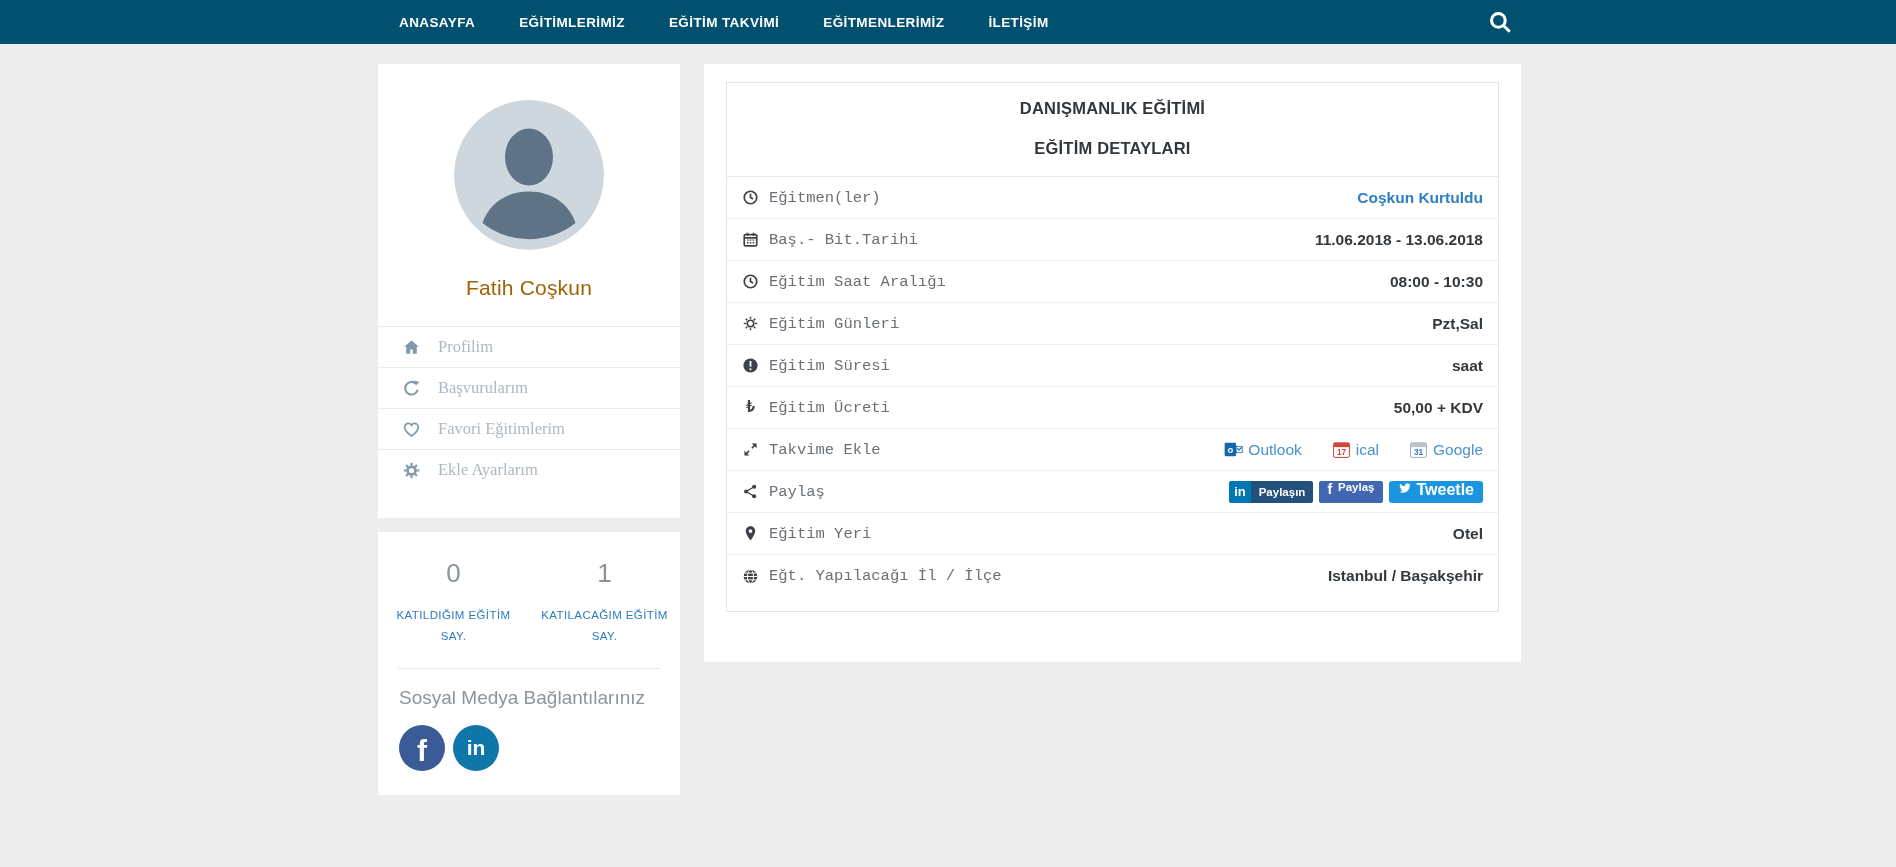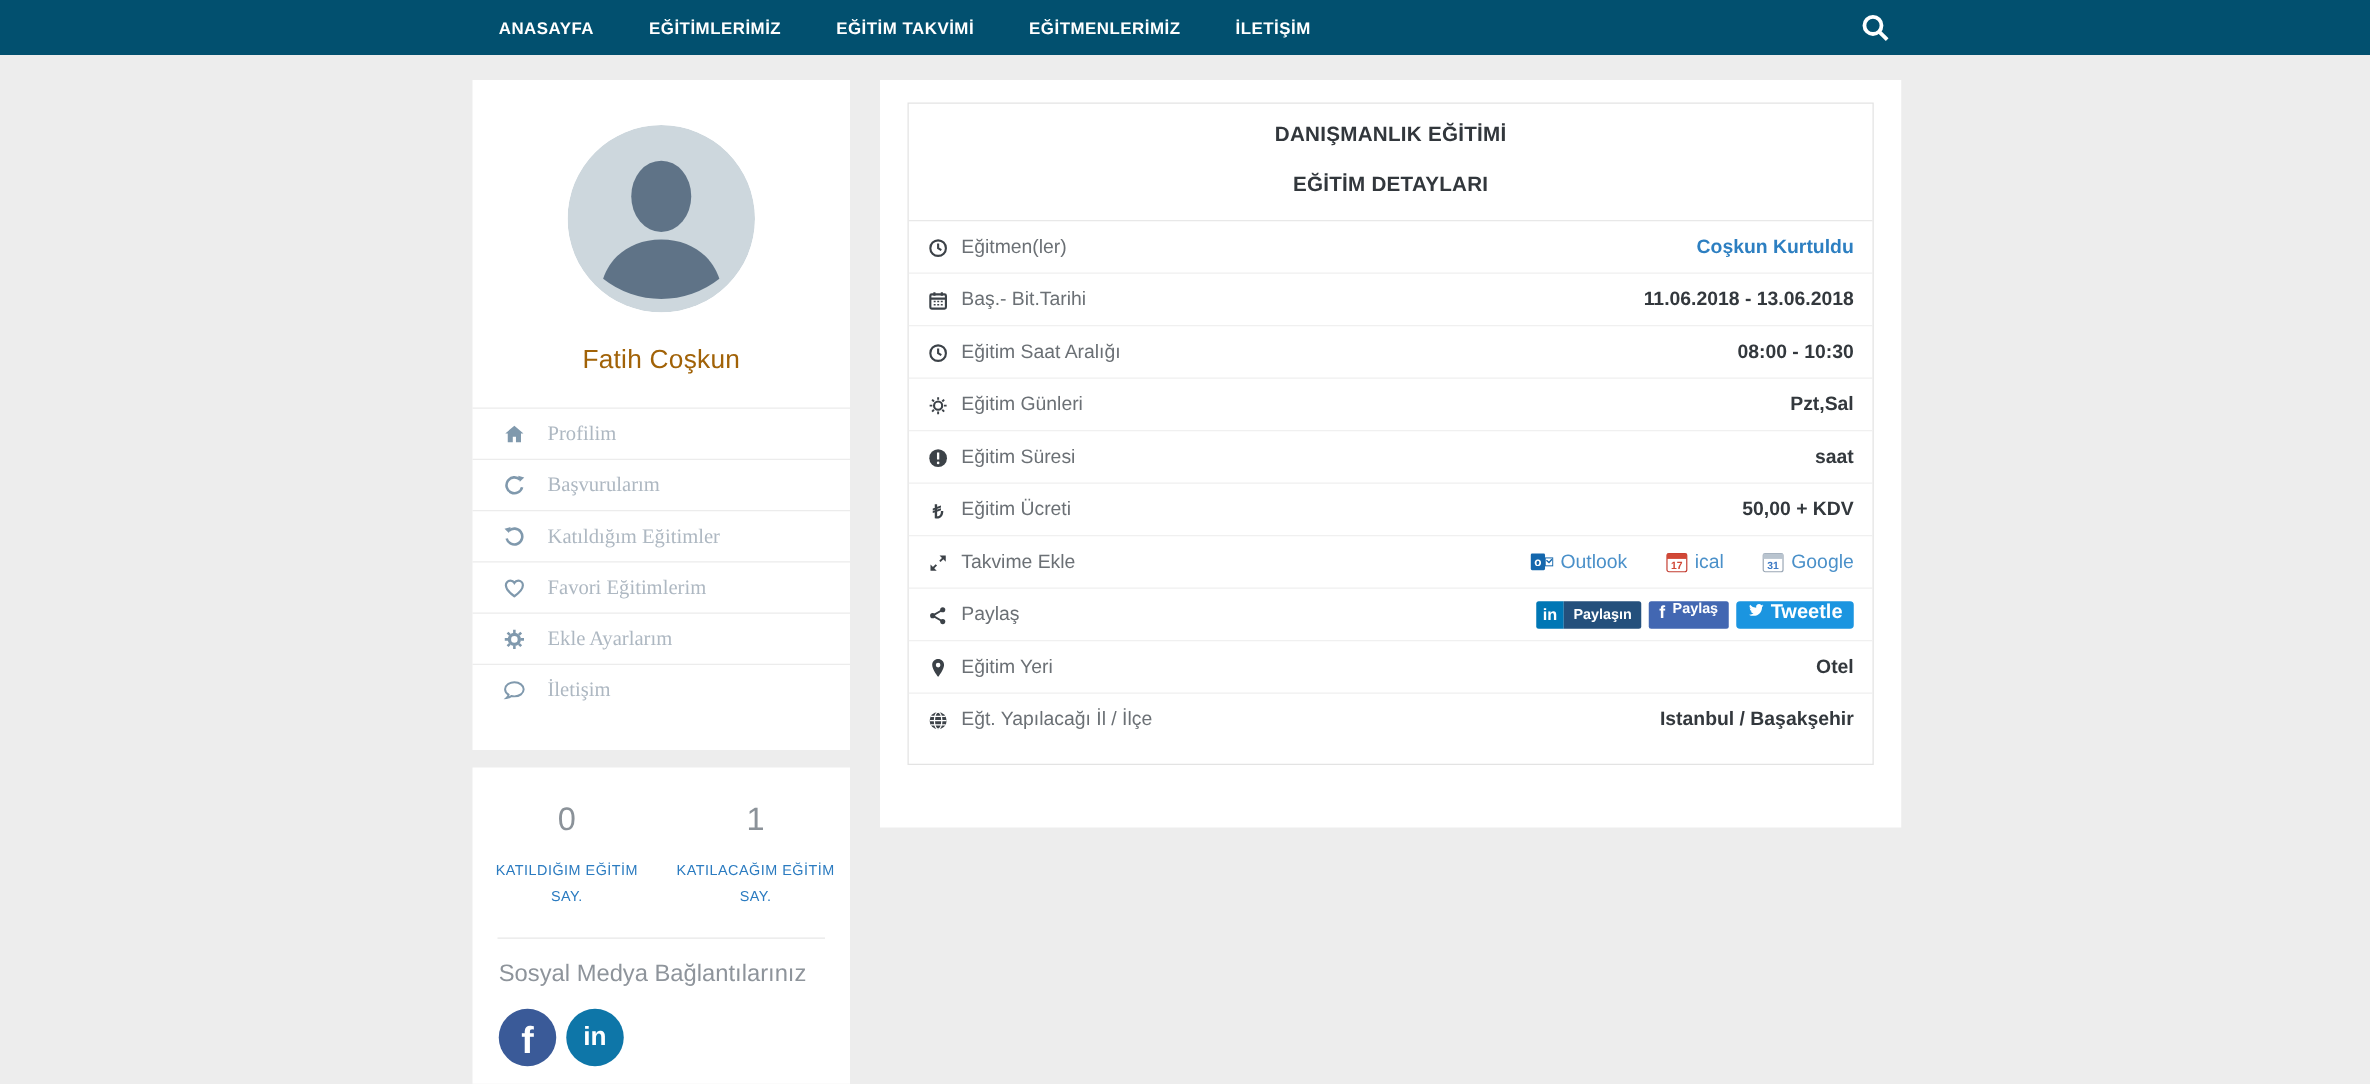--- a/index.html
+++ b/index.html
@@ -62,21 +62,21 @@
   .main-card { width:817px; flex:none; padding:18px 22px 50px; }
   .inner-box { border:1px solid #e3e3e3; padding-bottom:14px; }
   .titles { text-align:center; padding:16px 0 18px; border-bottom:1px solid #e8e8e8; }
   .t1 { font-size:16.5px; font-weight:bold; color:#32373c; letter-spacing:.2px; }
   .t2 { font-size:16.5px; font-weight:bold; color:#32373c; letter-spacing:.2px; margin-top:21px; }
   .drow {
     display:flex; justify-content:space-between; align-items:center;
     min-height:42px; padding:0 15px; border-bottom:1px solid #f0f0f0;
   }
   .drow:last-child { border-bottom:none; }
-  .dlabel { display:flex; align-items:flex-end; color:#6b7075; font-size:15.5px; }
+  .dlabel { display:flex; align-items:center; color:#6b7075; font-size:15.5px;font-family:Liberation Mono, monospace; }
   .dic { width:17px; height:17px; color:#3c4248; margin-right:10px; flex:none; display:inline-flex; }
   .dic svg { width:100%; height:100%; }
   .dic.lira { font-size:15px; font-weight:bold; color:#3c4248; justify-content:center; align-items:center; }
   .dval { font-size:15.5px; font-weight:bold; color:#33383d; }
   a.dval.link { color:#2d7fc1; text-decoration:none; cursor:pointer; }
   
   .cal-links { display:flex; align-items:center; gap:30px; }
   .cal-links a { display:flex; align-items:center; gap:5px; text-decoration:none; color:#4a90c9; font-size:15.5px; cursor:pointer; }
   .cal-ic { width:19px; height:19px; display:inline-flex; }
   .cal-ic svg { width:100%; height:100%; }
@@ -154,50 +154,33 @@
             <svg viewBox="0 0 24 24">
                 <path d="M19.8 13.6A8 8 0 1 1 17.7 6" fill="none" stroke="currentColor" stroke-width="2.6"></path>
                 <path d="M15.8 2l6.2 1.7-4.5 4.5z" fill="currentColor"></path>
               </svg>
           </span>
           <span class="mlabel">Başvurularım</span>
         </li>
         <li>
           <span class="mi">
             <svg viewBox="0 0 24 24">
-                <path d="M4.2 13.6A8 8 0 1 0 6.3 6" fill="none" stroke="currentColor" stroke-width="2.6"></path>
-                <path d="M8.2 2L2 3.7l4.5 4.5z" fill="currentColor"></path>
-              </svg>
-          </span>
-          <span class="mlabel">Katıldığım Eğitimler</span>
-        </li>
-        <li>
-          <span class="mi">
-            <svg viewBox="0 0 24 24">
                 <path d="M12 20.2C7.2 16.8 3.4 13 3.4 9.1 3.4 6.4 5.5 4.4 8 4.4c1.7 0 3.2.9 4 2.3.8-1.4 2.3-2.3 4-2.3 2.5 0 4.6 2 4.6 4.7 0 3.9-3.8 7.7-8.6 11.1z" fill="none" stroke="currentColor" stroke-width="2.2"></path>
               </svg>
           </span>
           <span class="mlabel">Favori Eğitimlerim</span>
         </li>
         <li>
           <span class="mi">
             <svg viewBox="0 0 24 24">
                 <circle cx="12" cy="12" r="5" fill="none" stroke="currentColor" stroke-width="3.4"></circle>
                 <path d="M12 2.3v3.4M12 18.3v3.4M2.3 12h3.4M18.3 12h3.4M5.1 5.1l2.4 2.4M16.5 16.5l2.4 2.4M18.9 5.1l-2.4 2.4M7.5 16.5l-2.4 2.4" stroke="currentColor" stroke-width="2.6"></path>
               </svg>
           </span>
           <span class="mlabel">Ekle Ayarlarım</span>
-        </li>
-        <li>
-          <span class="mi">
-            <svg viewBox="0 0 24 24">
-                <path d="M12 3.6c-5.2 0-9.4 3.1-9.4 7 0 2.2 1.4 4.2 3.5 5.5-.3 1.3-1 2.4-2 3.3 1.9-.2 3.6-.9 4.9-1.9 1 .2 2 .3 3 .3 5.2 0 9.4-3.1 9.4-7.1S17.2 3.6 12 3.6z" fill="none" stroke="currentColor" stroke-width="2"></path>
-              </svg>
-          </span>
-          <span class="mlabel">İletişim</span>
         </li>
       </ul>
     </div>
 
     <div class="card stats-card">
       <div class="stats-row">
         <div class="stat">
           <div class="stat-num">0</div>
           <div class="stat-lbl">KATILDIĞIM EĞİTİM SAY.</div>
         </div>

